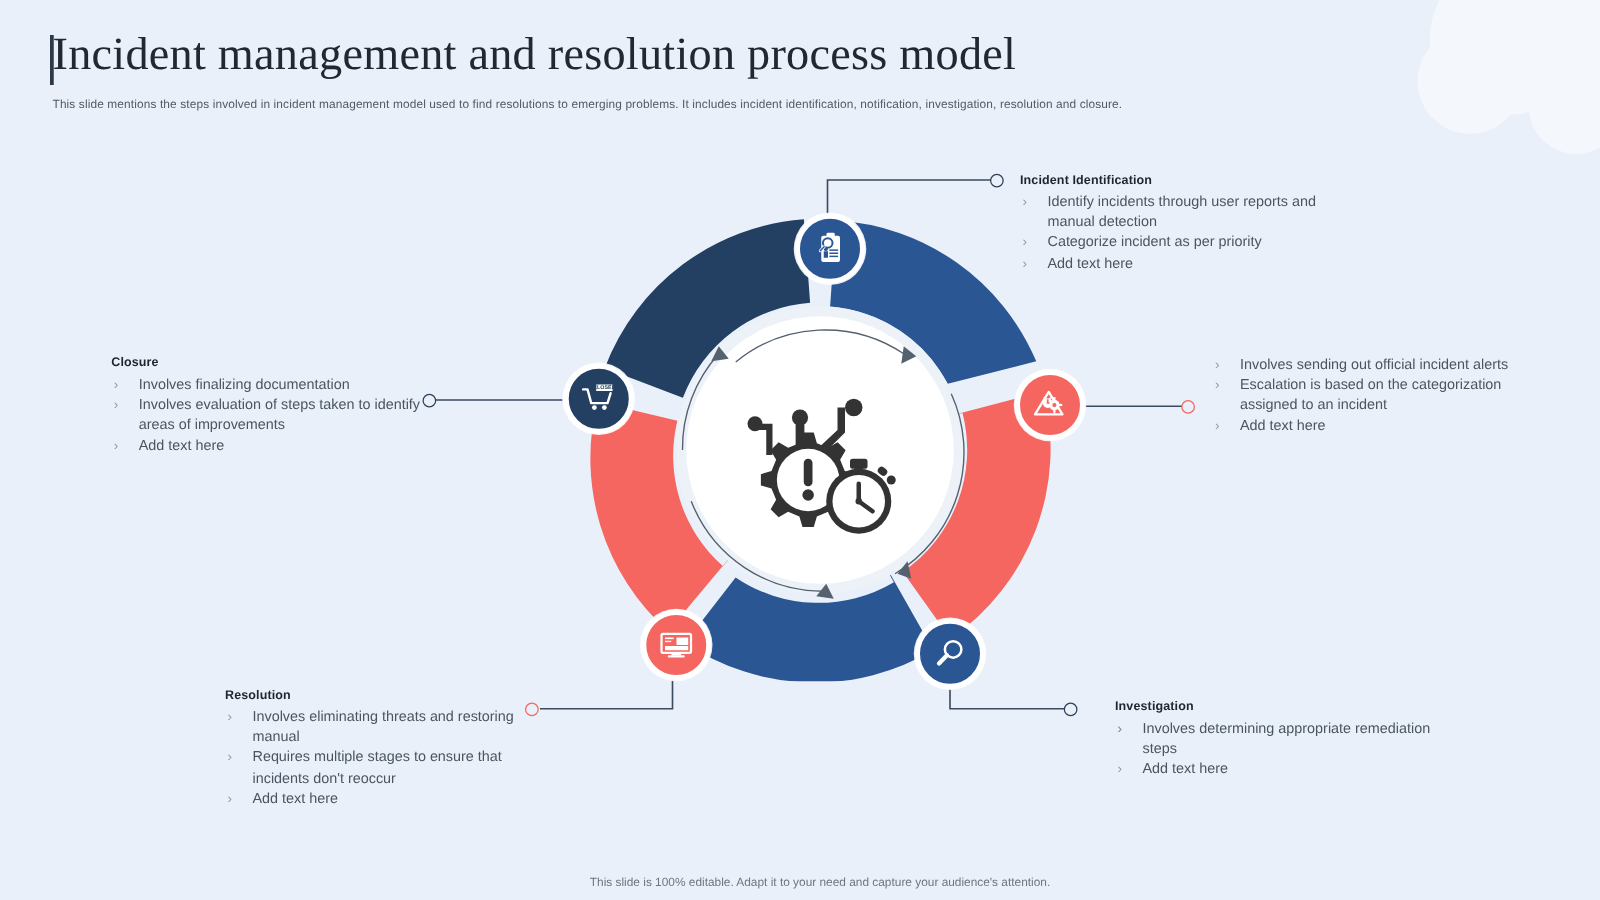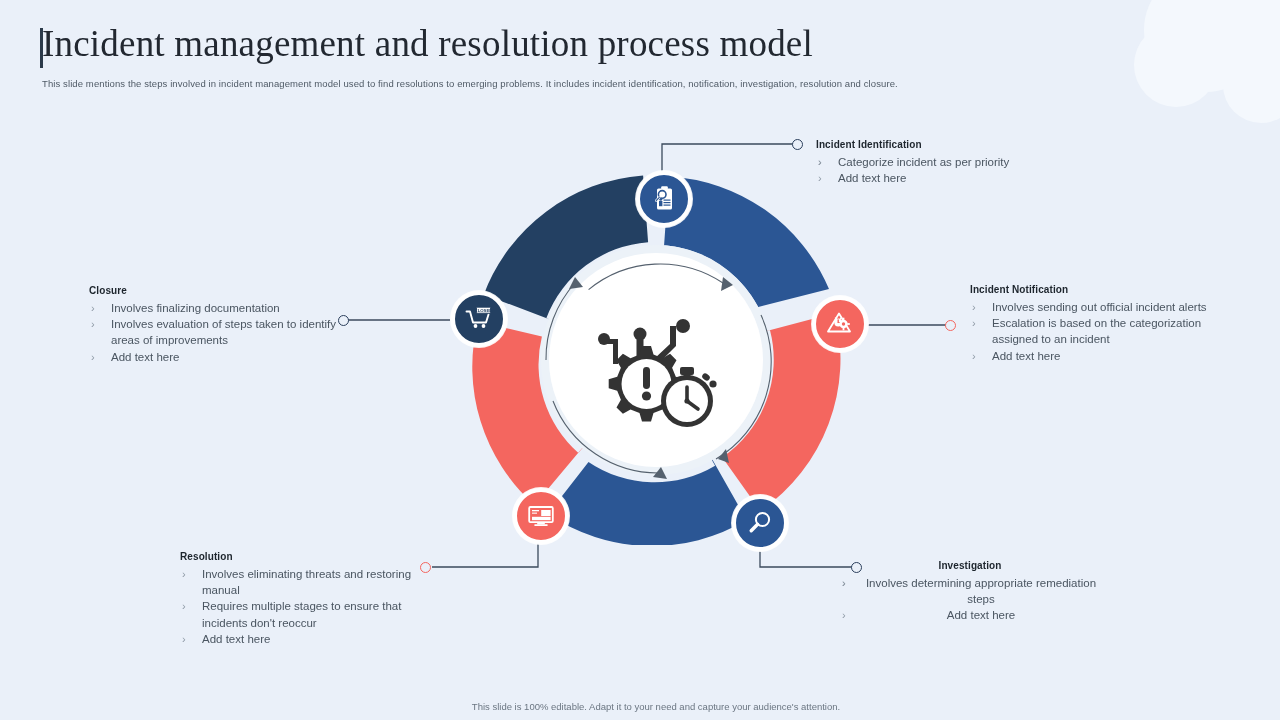--- a/index.html
+++ b/index.html
@@ -139,21 +139,21 @@
   .block li .chev {
     position: absolute;
     left: 2px;
     top: 0;
     color: #8f9aa6;
     font-size: 11px;
   }
 
   .blk-identification { left: 800px; top: 139px; width: 240px; }
   .blk-notification   { left: 954px; top: 284px; width: 250px; }
-  .blk-investigation  { left: 824px; top: 560px; width: 260px; text-align: center; }
+  .blk-investigation  { left: 876px; top: 560px; width: 260px; }
   .blk-resolution     { left: 164px; top: 551px; width: 240px; }
   .blk-closure        { left: 73px;  top: 285px; width: 250px; }
 
   
   .footer-note {
     position: absolute;
     left: 0;
     right: 0;
     top: 701px;
     text-align: center;
@@ -404,28 +404,27 @@
           <line x1="103" y1="89" x2="114" y2="97"></line>
         </g>
         <circle cx="103" cy="89" r="2.6" fill="#333333"></circle>
       </g>
     </svg>
   </div>
 
   <div class="block blk-identification">
     <h3>Incident Identification</h3>
     <ul>
-      <li><span class="chev">›</span></li>
+      <li><span class="chev">›</span><span>Identify incidents through user reports and manual detection</span></li>
       <li><span class="chev">›</span><span>Categorize incident as per priority</span></li>
       <li><span class="chev">›</span><span>Add text here</span></li>
     </ul>
   </div>
 
   <div class="block blk-notification">
-    <h3>Incident Notification</h3>
     <ul>
       <li><span class="chev">›</span><span>Involves  sending out  official incident alerts</span></li>
       <li><span class="chev">›</span><span>Escalation is based on the categorization assigned to an incident</span></li>
       <li><span class="chev">›</span><span>Add text here</span></li>
     </ul>
   </div>
 
   <div class="block blk-investigation">
     <h3>Investigation</h3>
     <ul>

